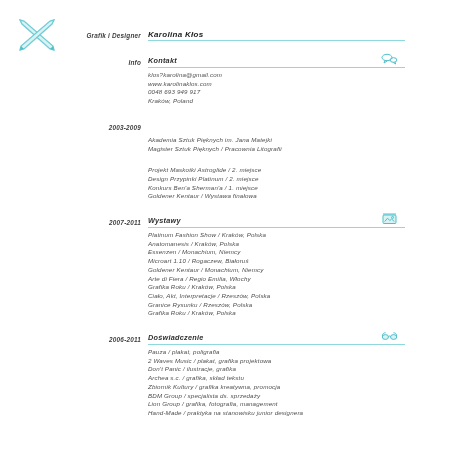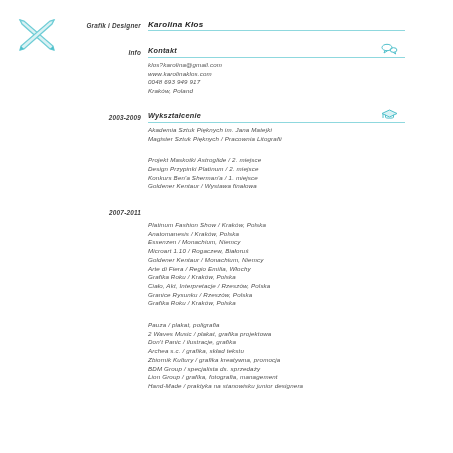--- a/index.html
+++ b/index.html
@@ -15,21 +15,21 @@
   .page{position:relative;width:453px;height:453px;box-sizing:border-box;}
 
   
   .logo{position:absolute;left:14px;top:12px;width:52px;height:46px;}
 
   
   .doc{
     position:absolute;
     left:0;top:0;
     width:413px;
-    padding:14px 8px 0 0;
+    padding:24px 8px 0 0;
     box-sizing:border-box;
   }
 
   .section{position:relative;margin-bottom:2px;}
 
   
   .sec-head{
     position:relative;
     display:flex;
     align-items:flex-end;
@@ -167,31 +167,20 @@
               <div class="line">www.karolinaklos.com</div>
               <div class="line">0048 693 949 917</div>
               <div class="line">Kraków, Poland</div>
             </div>
           </div>
         </div>
         <div class="gap-md"></div>
         <div class="section">
           <div class="sec-head">
             <div class="gutter">2003-2009</div>
-            <div class="titlewrap">
-              <div class="sec-title">Wykształcenie</div>
-              <div class="rule"></div>
-              <div class="sec-icon"><svg viewBox="0 0 19 14" width="19" height="14">
-                  <g fill="none" stroke="#4fc0cb" stroke-width="1">
-                    <path d="M2 6.5 L9.5 3 L17 6.5 L9.5 10 Z" fill="#d9f2f4"></path>
-                    <path d="M5.5 7.8 L5.5 10.4 C5.5 11.4 13.5 11.4 13.5 10.4 L13.5 7.8"></path>
-                    <path d="M3 7 L3 11"></path>
-                  </g>
-                </svg></div>
-            </div>
           </div>
           <div class="sec-body">
             <div class="gutter"></div>
             <div class="lines">
               <div class="line">Akademia Sztuk Pięknych im. Jana Matejki</div>
               <div class="line">Magister Sztuk Pięknych / Pracownia Litografii</div>
             </div>
           </div>
         </div>
         <div class="gap-md"></div>
@@ -203,39 +192,67 @@
               <div class="line">Design Przypinki Platinum  / 2. miejsce</div>
               <div class="line">Konkurs Ben'a Sherman'a / 1. miejsce</div>
               <div class="line">Goldener Kentaur / Wystawa finałowa</div>
             </div>
           </div>
         </div>
         <div class="gap-md"></div>
         <div class="section">
           <div class="sec-head">
             <div class="gutter">2007-2011</div>
+            <div class="titlewrap">
+              <div class="sec-title">Wystawy</div>
+              <div class="rule"></div>
+              <div class="sec-icon"><svg viewBox="0 0 19 14" width="19" height="14">
+                  <g fill="none" stroke="#4fc0cb" stroke-width="1">
+                    <rect x="3" y="3" width="13" height="8.5" rx="1" fill="#d9f2f4"></rect>
+                    <path d="M4.6 9.6 L7.6 6.2 L9.8 8.6 L11.6 7 L14.4 9.6"></path>
+                    <circle cx="12.6" cy="5.4" r="1"></circle>
+                    <path d="M3 2 L16 2"></path>
+                  </g>
+                </svg></div>
+            </div>
           </div>
           <div class="sec-body">
             <div class="gutter"></div>
             <div class="lines">
               <div class="line">Platinum Fashion Show / Kraków, Polska</div>
               <div class="line">Anatomanesis / Kraków, Polska</div>
               <div class="line">Essenzen / Monachium, Niemcy</div>
               <div class="line">Microart 1.10 / Rogaczew, Białoruś</div>
               <div class="line">Goldener Kentaur / Monachium, Niemcy</div>
               <div class="line">Arte di Fiera / Regio Emilia, Włochy</div>
               <div class="line">Grafika Roku / Kraków, Polska</div>
               <div class="line">Ciało, Akt, Interpretacje / Rzeszów, Polska</div>
               <div class="line">Granice Rysunku / Rzeszów, Polska</div>
               <div class="line">Grafika Roku / Kraków, Polska</div>
             </div>
           </div>
         </div>
         <div class="gap-md"></div>
         <div class="section">
+          <div class="sec-head">
+            <div class="gutter">2006-2011</div>
+            <div class="titlewrap">
+              <div class="sec-title">Doświadczenie</div>
+              <div class="rule"></div>
+              <div class="sec-icon"><svg viewBox="0 0 19 14" width="19" height="14">
+                  <g fill="none" stroke="#4fc0cb" stroke-width="1">
+                    <ellipse cx="5.4" cy="8" rx="3.1" ry="2.4" fill="#d9f2f4"></ellipse>
+                    <ellipse cx="13.6" cy="8" rx="3.1" ry="2.4" fill="#d9f2f4"></ellipse>
+                    <path d="M8.5 7.6 C9.2 6.9 9.8 6.9 10.5 7.6"></path>
+                    <path d="M2.3 7.2 C2.3 4.6 4 3.6 5.6 3.8"></path>
+                    <path d="M16.7 7.2 C16.7 4.6 15 3.6 13.4 3.8"></path>
+                  </g>
+                </svg></div>
+            </div>
+          </div>
           <div class="sec-body">
             <div class="gutter"></div>
             <div class="lines">
               <div class="line">Pauza / plakat, poligrafia</div>
               <div class="line">2 Waves Music / plakat, grafika projektowa</div>
               <div class="line">Don't Panic / ilustracje, grafika</div>
               <div class="line">Archea s.c. / grafika, skład tekstu</div>
               <div class="line">Zbiornik Kultury / grafika kreatywna, promocja</div>
               <div class="line">BDM Group / specjalista ds. sprzedaży</div>
               <div class="line">Lion Group / grafika, fotografia, management</div>

